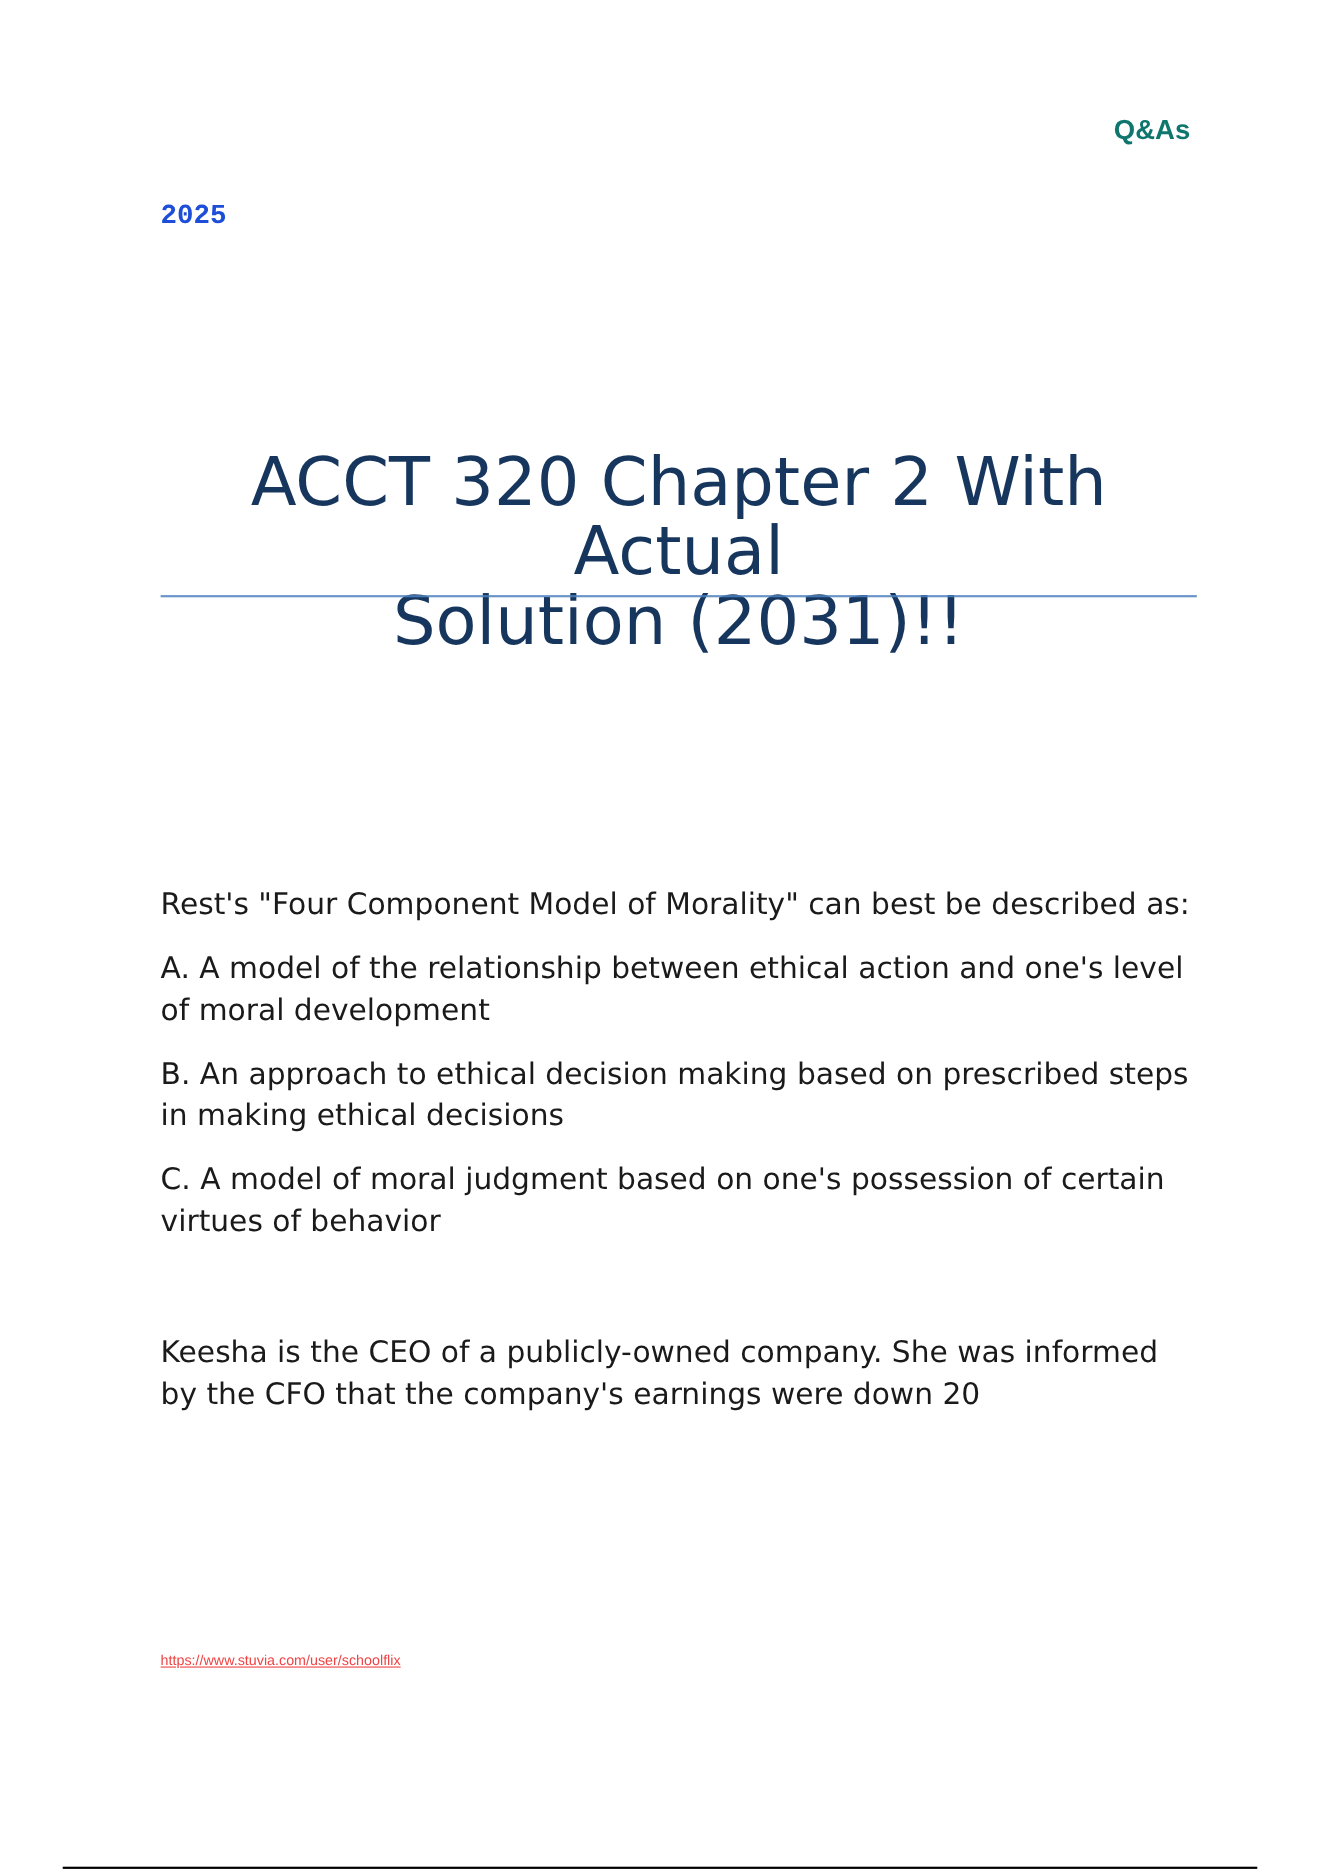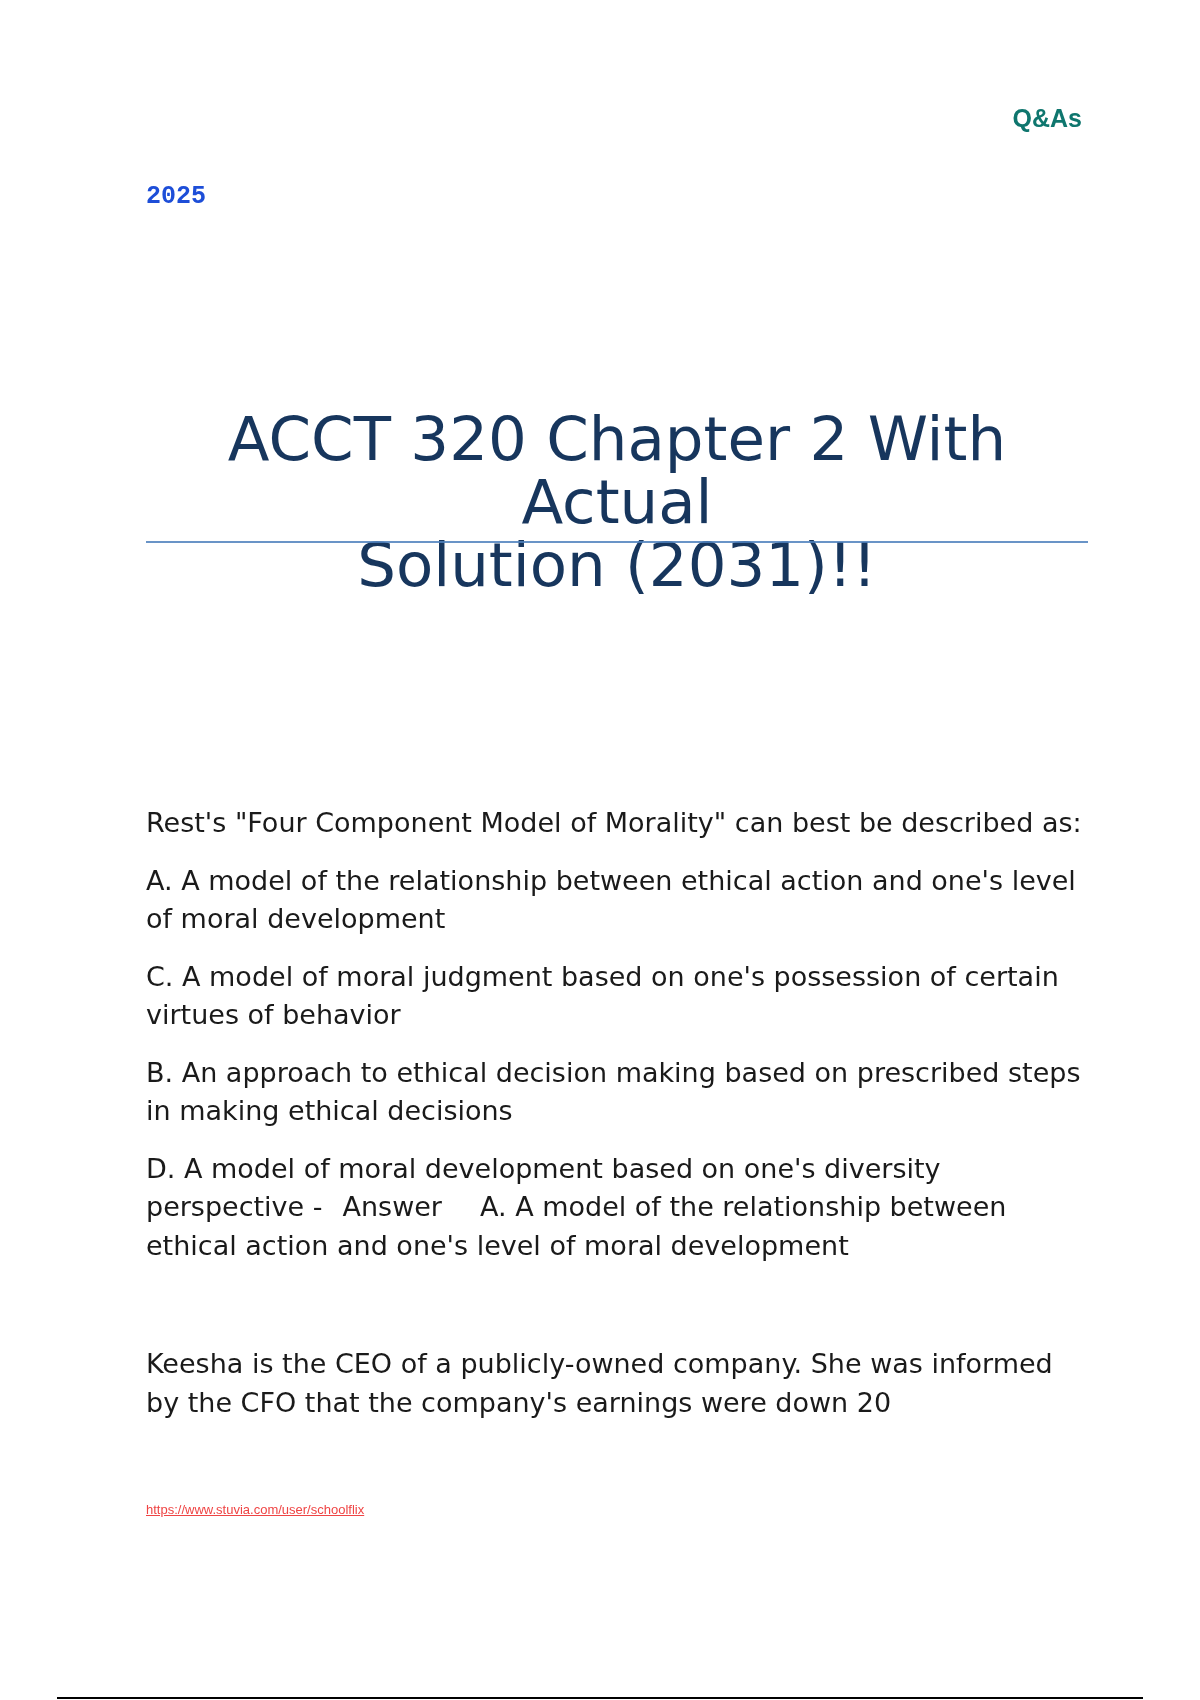--- a/index.html
+++ b/index.html
@@ -113,23 +113,22 @@
 
   <div class="title-block">
     <h1 class="title">ACCT 320 Chapter 2 With Actual</h1>
     <h1 class="title">Solution (2031)!!</h1>
   </div>
   <div class="title-rule"></div>
 
   <div class="content">
     <p>Rest's "Four Component Model of Morality" can best be described as:</p>
     <p>A. A model of the relationship between ethical action and one's level of moral development</p>
+    <p>B. An approach to ethical decision making based on prescribed steps in making ethical decisions</p>
     <p>C. A model of moral judgment based on one's possession of certain virtues of behavior</p>
-    <p>B. An approach to ethical decision making based on prescribed steps in making ethical decisions</p>
-    <p><span>D. A model of moral development based on one's diversity perspective -</span><span class="answer-label">Answer</span><span class="answer-value">A. A model of the relationship between ethical action and one's level of moral development</span></p>
     <div class="spacer"></div>
     <p>Keesha is the CEO of a publicly-owned company. She was informed by the CFO that the company's earnings were down 20</p>
   </div>
 
   <a class="link">https://www.stuvia.com/user/schoolflix</a>
 
   <div class="footer-rule"></div>
 </div>
 
 </body></html>

